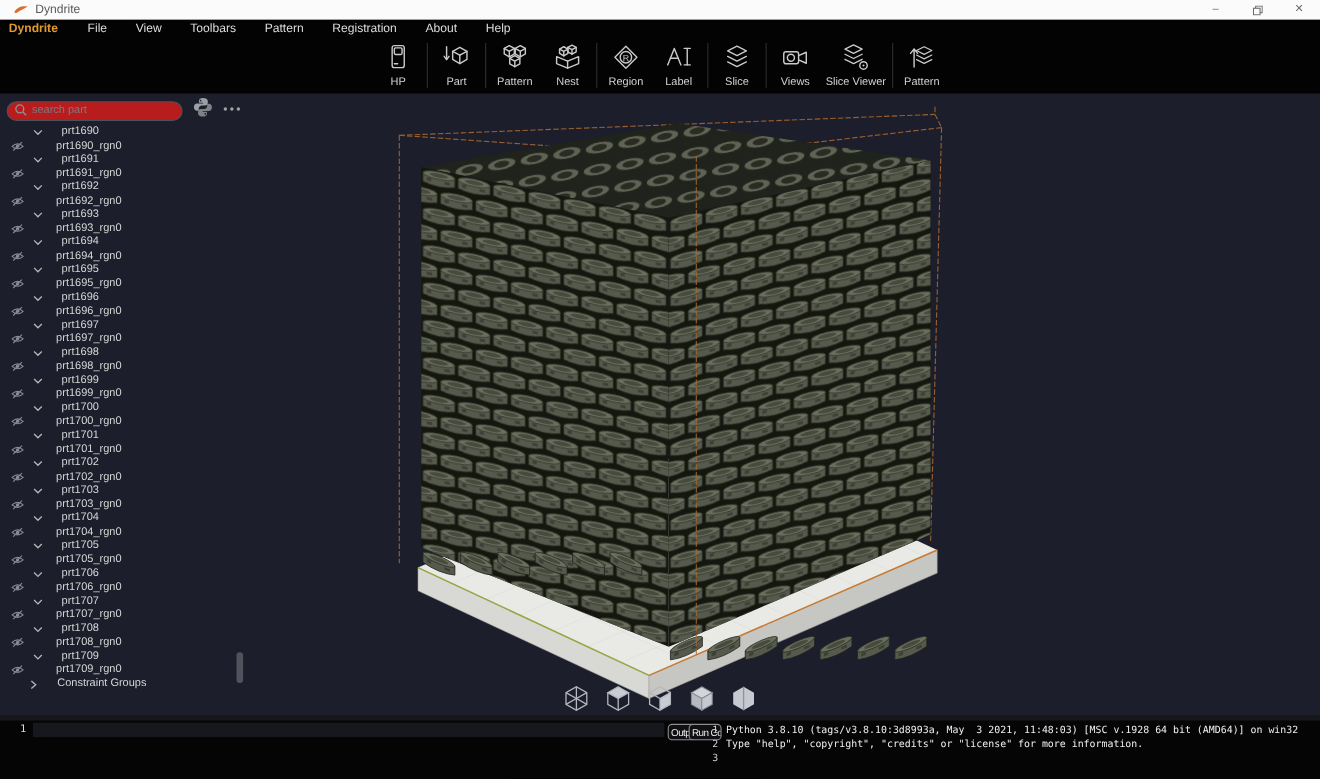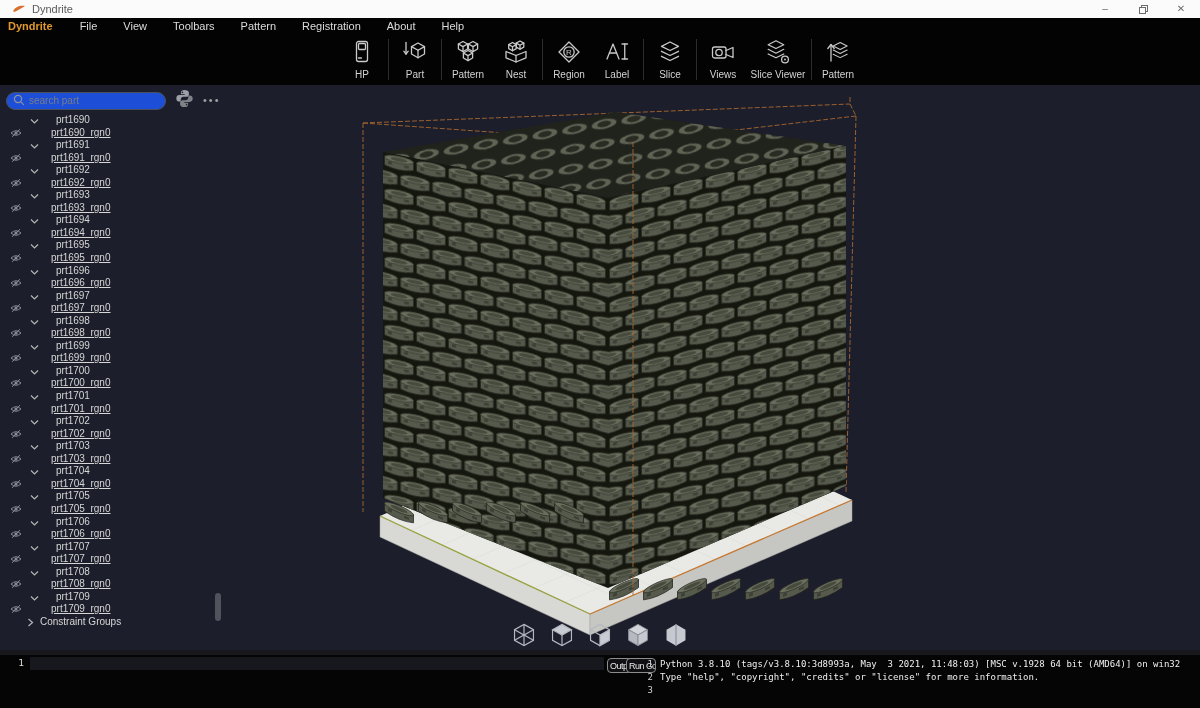--- a/index.html
+++ b/index.html
@@ -33,30 +33,30 @@
 
   
   .viewport{position:absolute;top:85px;left:0;right:0;height:565px;background:#1c1e2b;}
   .scene{position:absolute;top:0;left:0;}
 
   
   .sidebar{position:absolute;top:0;left:0;width:232px;}
   .search-row{display:flex;align-items:center;margin:4px 0 0 6px;gap:9px;height:22px;}
   .search-wrap{position:relative;}
   .search-wrap svg{position:absolute;left:7px;top:4px;}
-  input.search{width:130px;height:16px;background:#1d4ed8;border:1px solid #4b515c;
+  input.search{width:130px;height:16px;background:#b91c1c;border:1px solid #4b515c;
                border-radius:9px;color:#cccccc;font-size:10px;padding:0 6px 0 22px;outline:none;
                font-family:"Liberation Sans",sans-serif;}
   input.search::placeholder{color:#787d86;}
   .dots{color:#a2a2a2;font-size:11px;letter-spacing:2px;}
   .tree{margin-top:3px;font-size:10px;color:#d6d6d6;line-height:12.55px;}
   .tree-row{position:relative;white-space:nowrap;height:12.55px;}
   .tree-row.parent{padding-left:56px;}
-  .tree-row.child{padding-left:51px;text-decoration:underline;}
-  .tree-row.constraint{padding-left:40px;}
+  .tree-row.child{padding-left:51px;}
+  .tree-row.constraint{padding-left:52px;}
   .tree-row .chev{position:absolute;left:30px;top:2px;}
   .tree-row .chev-r{position:absolute;left:27px;top:2px;}
   .tree-row .eye{position:absolute;left:10px;top:1px;}
   .scrollthumb{position:absolute;left:215px;top:508px;width:6px;height:28px;
                background:#50535c;border-radius:3px;}
 
   
   .viewcubes{position:absolute;left:0;right:0;top:537px;display:flex;justify-content:center;gap:12px;}
   .vc-btn{background:none;border:none;padding:0;width:26px;height:26px;cursor:default;}
 

